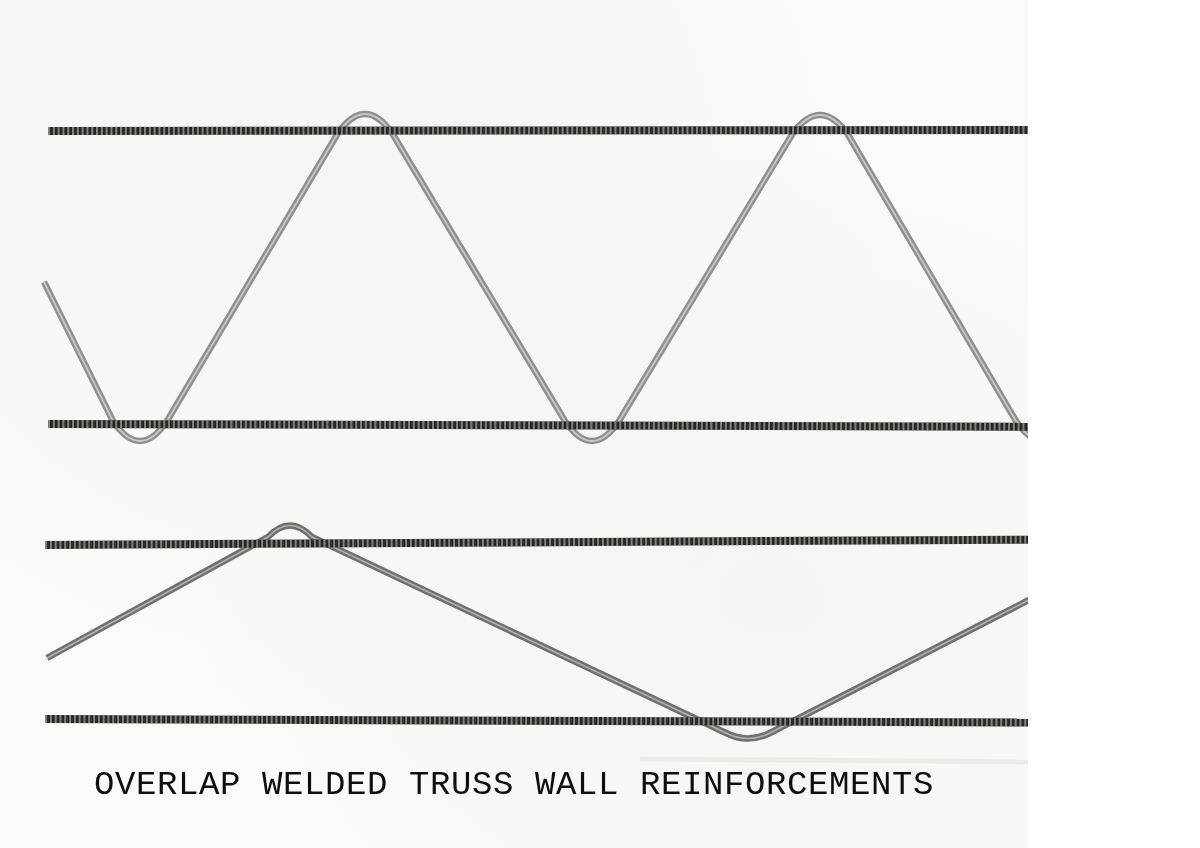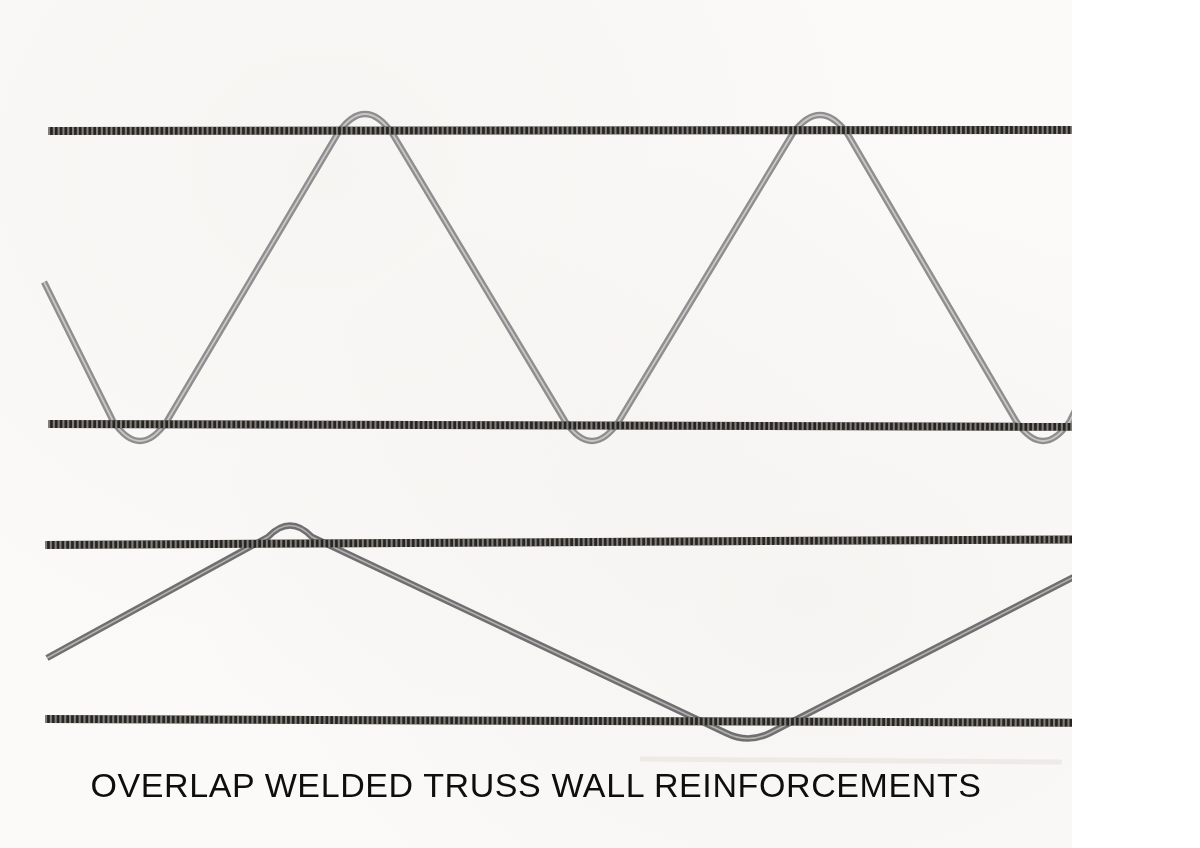--- a/index.html
+++ b/index.html
@@ -1,25 +1,24 @@
 <!DOCTYPE html>
 <html><head>
 <meta charset="utf-8">
 <style>
   html, body { margin: 0; padding: 0; }
   .page {
     position: relative;
     width: 1028px;
     height: 848px;
     overflow: hidden;
-    font-family: Liberation Sans, sans-serif;
+    font-family: Liberation Mono, monospace;
     background:
       radial-gradient(ellipse at 30% 20%, rgba(120,110,95,0.035), rgba(0,0,0,0) 60%),
       radial-gradient(ellipse at 75% 70%, rgba(110,105,95,0.04), rgba(0,0,0,0) 55%);
-    padding-left: 44px;
   }
   .photo-svg {
     position: absolute;
     left: 0; top: 0;
     width: 1200px; height: 848px;
     display: block;
   }
   .caption {
     position: absolute;
     left: 0; right: 0;

